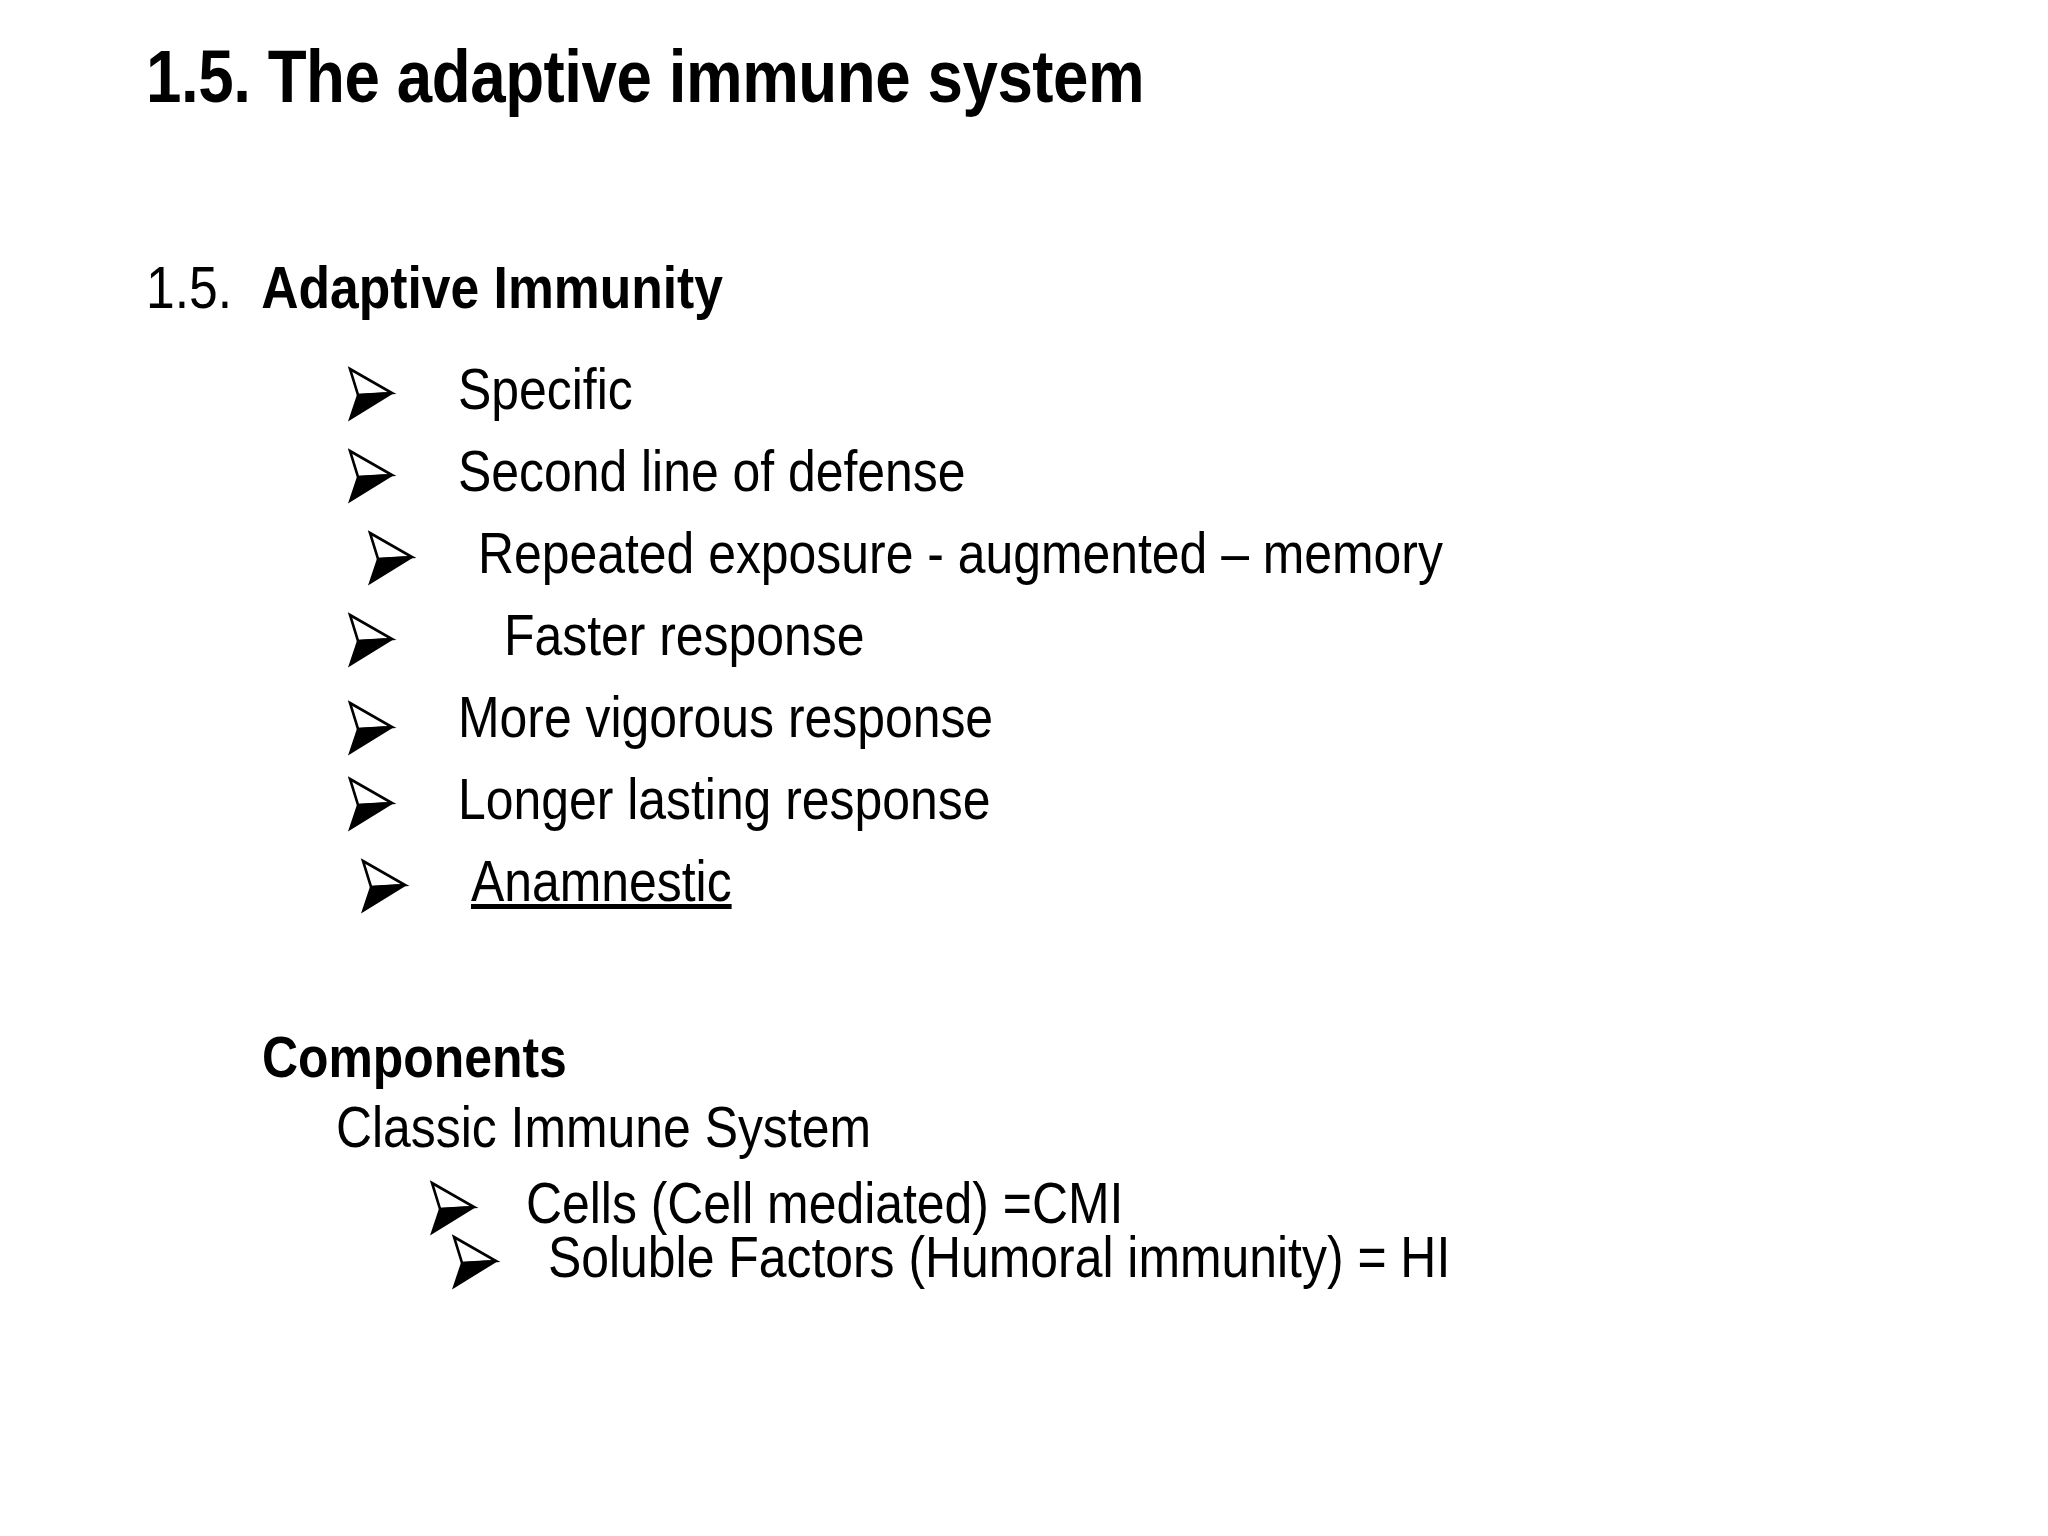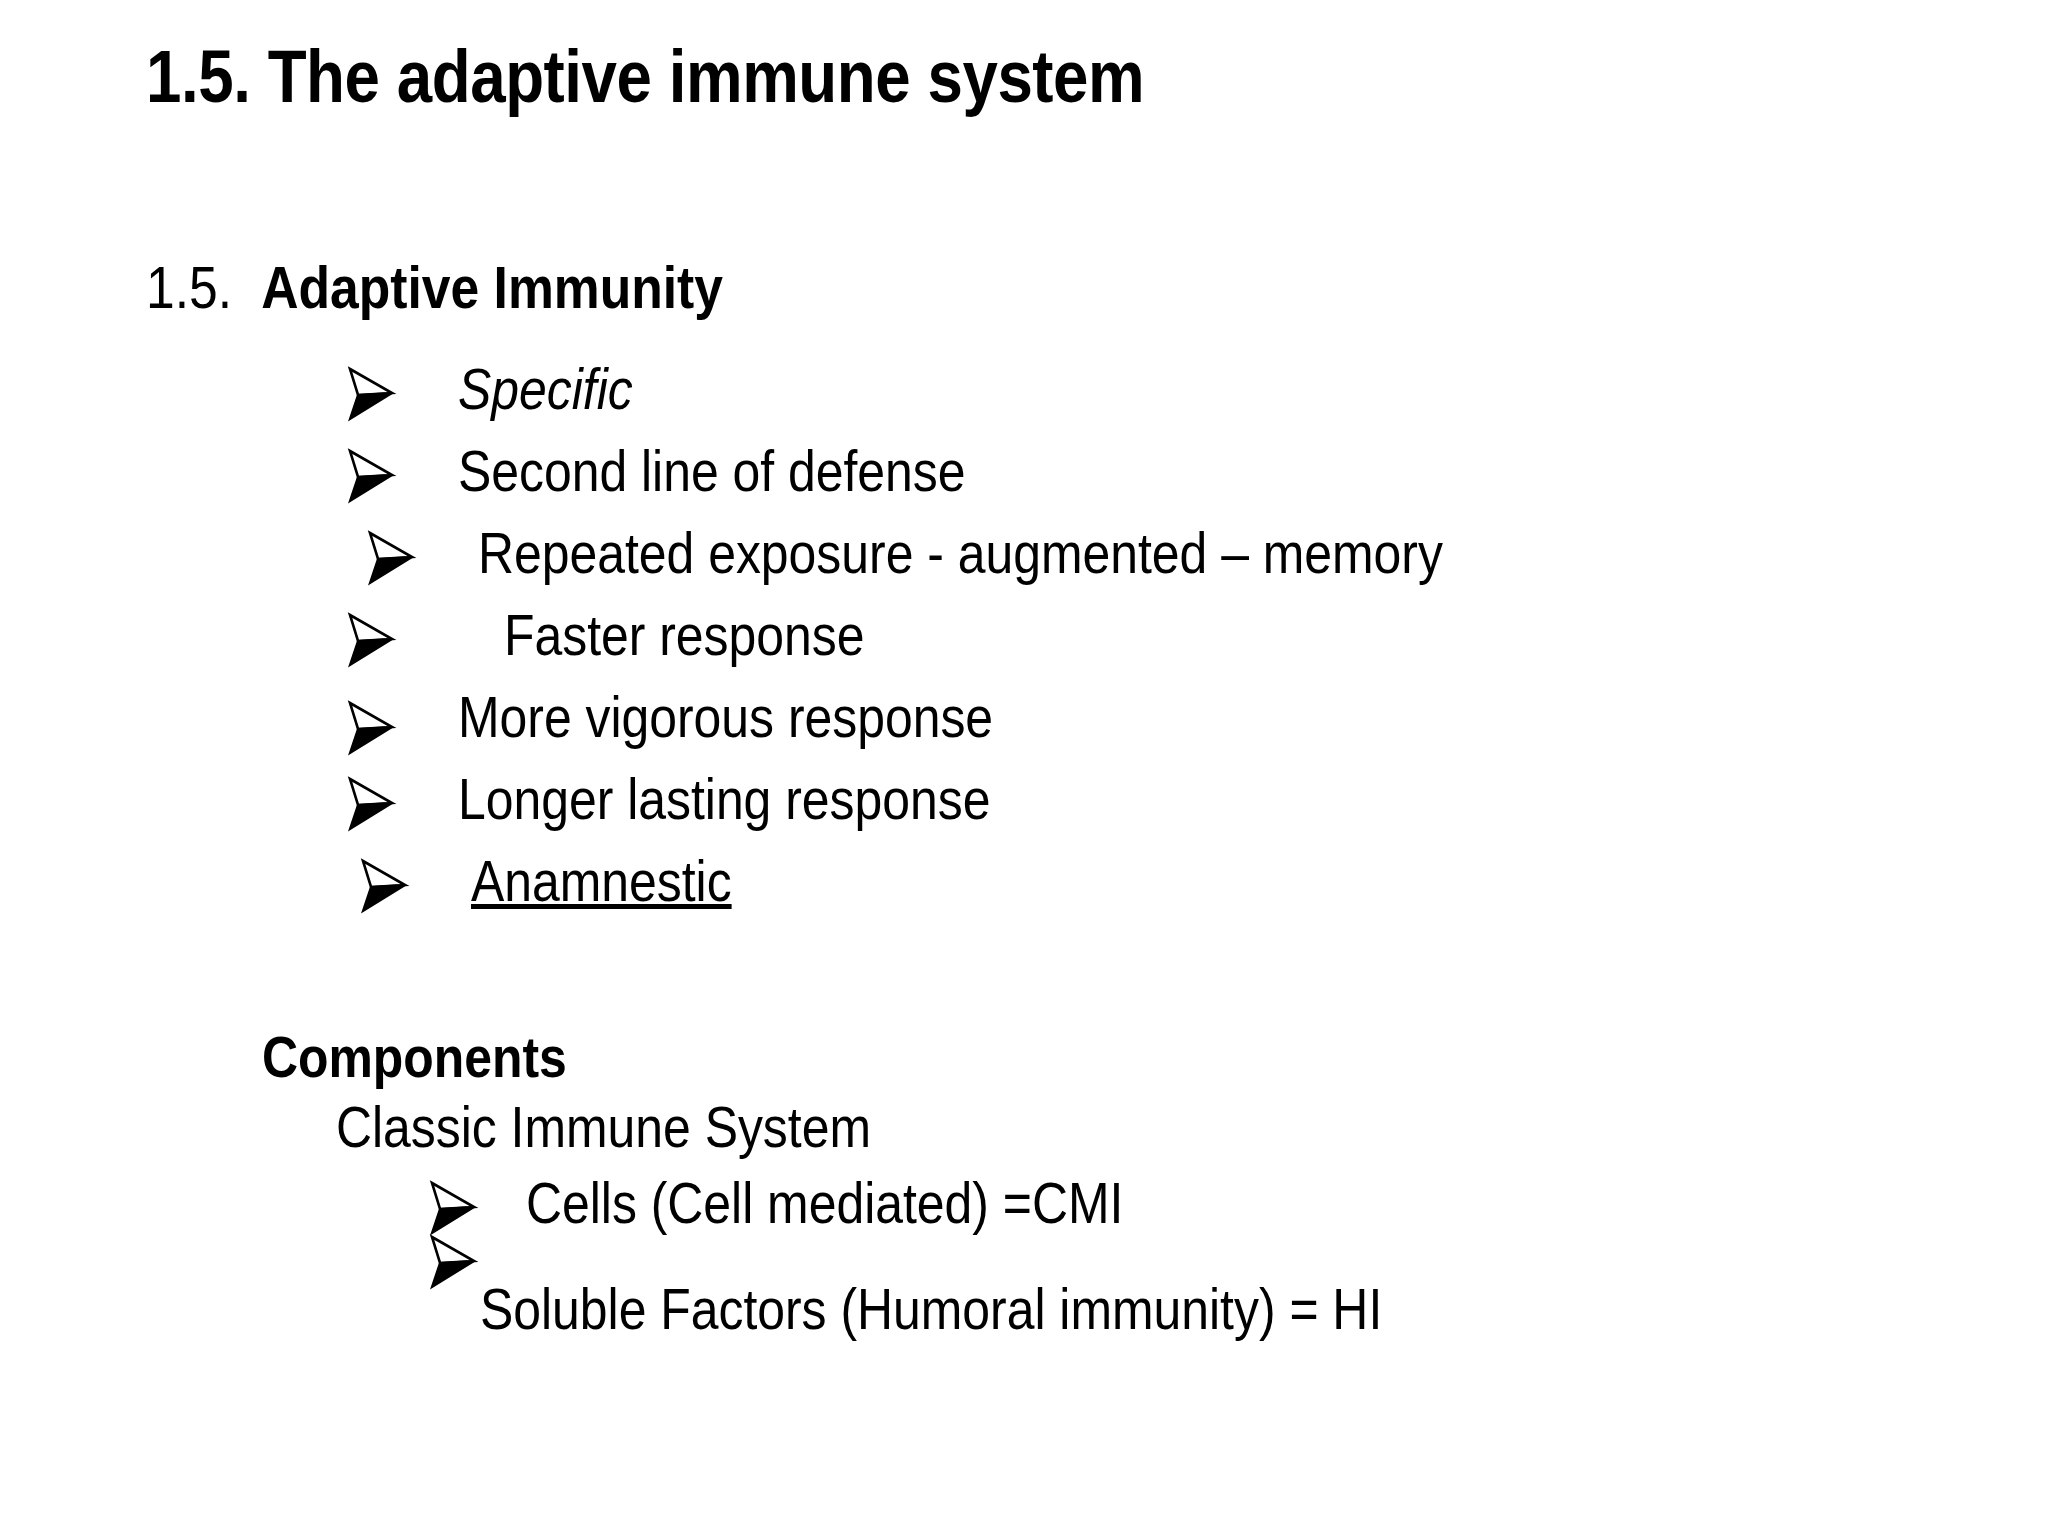--- a/index.html
+++ b/index.html
@@ -121,21 +121,21 @@
 <div class="slide">
 
   <div class="slide-title">1.5. The adaptive immune system</div>
 
   <div class="body-block">
 
     <div class="line section-head" style="left:146px; top:258px;">
       <span class="num">1.5.</span><span class="head-text">Adaptive Immunity</span>
     </div>
 
-    <div class="bullet-row list-primary" style="left:348px; top:360px;font-style:italic;">
+    <div class="bullet-row list-primary" style="left:348px; top:360px;">
       <span class="bullet-marker">
         <svg viewBox="0 0 46 52" xmlns="http://www.w3.org/2000/svg" aria-hidden="true">
           <path d="M2 1 L44 25 L10 27 Z" fill="#ffffff" stroke="#000000" stroke-width="2.6" stroke-linejoin="miter"></path>
           <path d="M10 27 L44 25 L2 51 Z" fill="#000000" stroke="#000000" stroke-width="2.2" stroke-linejoin="miter"></path>
         </svg>
       </span>
       <span class="bullet-text">Specific</span>
     </div>
 
     <div class="bullet-row list-primary" style="left:348px; top:442px;justify-content:flex-end;">
@@ -205,21 +205,21 @@
     <div class="bullet-row list-components" style="left:430px; top:1160px;margin-top:14px;">
       <span class="bullet-marker">
         <svg viewBox="0 0 46 52" xmlns="http://www.w3.org/2000/svg" aria-hidden="true">
           <path d="M2 1 L44 25 L10 27 Z" fill="#ffffff" stroke="#000000" stroke-width="2.6" stroke-linejoin="miter"></path>
           <path d="M10 27 L44 25 L2 51 Z" fill="#000000" stroke="#000000" stroke-width="2.2" stroke-linejoin="miter"></path>
         </svg>
       </span>
       <span class="bullet-text">Cells (Cell mediated) =CMI</span>
     </div>
 
-    <div class="bullet-row list-components" style="left:430px; top:1228px;flex-direction:column;">
+    <div class="bullet-row list-components" style="left:452px; top:1228px;">
       <span class="bullet-marker">
         <svg viewBox="0 0 46 52" xmlns="http://www.w3.org/2000/svg" aria-hidden="true">
           <path d="M2 1 L44 25 L10 27 Z" fill="#ffffff" stroke="#000000" stroke-width="2.6" stroke-linejoin="miter"></path>
           <path d="M10 27 L44 25 L2 51 Z" fill="#000000" stroke="#000000" stroke-width="2.2" stroke-linejoin="miter"></path>
         </svg>
       </span>
       <span class="bullet-text">Soluble Factors (Humoral immunity) = HI</span>
     </div>
 
   </div>

